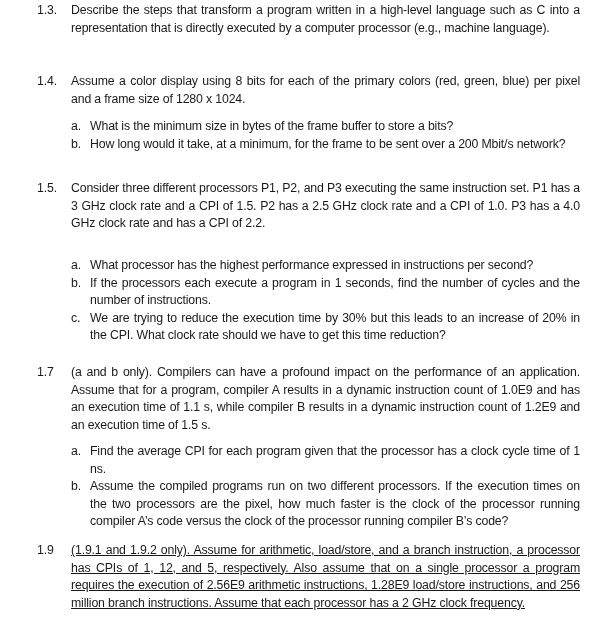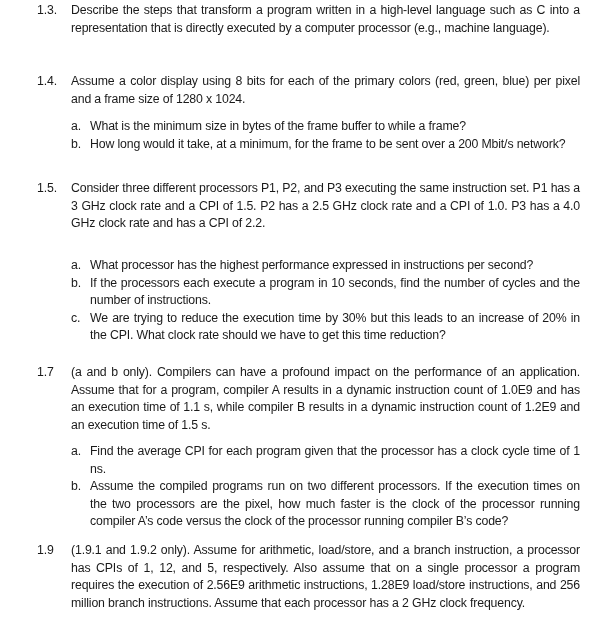--- a/index.html
+++ b/index.html
@@ -30,39 +30,39 @@
   <div class="q" style="top:2px;">
     <span class="head"><span class="num">1.3.</span><span>Describe the steps that transform a program written in a high-level language such as C into a representation that is directly executed by a computer processor (e.g., machine language).</span></span>
   </div>
 
   <div class="q" style="top:73px;">
     <span class="head"><span class="num">1.4.</span><span>Assume a color display using 8 bits for each of the primary colors (red, green, blue) per pixel and a frame size of 1280 x 1024.</span></span>
   </div>
   <div class="subs" style="top:118px;">
     <div class="sub">
       <span class="lbl">a.</span>
-      <span class="txt">What is the minimum size in bytes of the frame buffer to while a frame?</span>
+      <span class="txt">What is the minimum size in bytes of the frame buffer to store a bits?</span>
     </div>
     <div class="sub">
       <span class="lbl">b.</span>
       <span class="txt">How long would it take, at a minimum, for the frame to be sent over a 200 Mbit/s network?</span>
     </div>
   </div>
 
   <div class="q" style="top:180px;">
     <span class="head"><span class="num">1.5.</span><span>Consider three different processors P1, P2, and P3 executing the same instruction set. P1 has a 3 GHz clock rate and a CPI of 1.5. P2 has a 2.5 GHz clock rate and a CPI of 1.0. P3 has a 4.0 GHz clock rate and has a CPI of 2.2.</span></span>
   </div>
   <div class="subs" style="top:257px;">
     <div class="sub">
       <span class="lbl">a.</span>
       <span class="txt">What processor has the highest performance expressed in instructions per second?</span>
     </div>
     <div class="sub">
       <span class="lbl">b.</span>
-      <span class="txt">If the processors each execute a program in 10 seconds, find the number of cycles and the number of instructions.</span>
+      <span class="txt">If the processors each execute a program in 1 seconds, find the number of cycles and the number of instructions.</span>
     </div>
     <div class="sub">
       <span class="lbl">c.</span>
       <span class="txt">We are trying to reduce the execution time by 30% but this leads to an increase of 20% in the CPI. What clock rate should we have to get this time reduction?</span>
     </div>
   </div>
 
   <div class="q n17" style="top:364px;">
     <span class="head"><span class="num">1.7</span><span>(a and b only). Compilers can have a profound impact on the performance of an application. Assume that for a program, compiler A results in a dynamic instruction count of 1.0E9 and has an execution time of 1.1 s, while compiler B results in a dynamic instruction count of 1.2E9 and an execution time of 1.5 s.</span></span>
   </div>
@@ -70,17 +70,17 @@
     <div class="sub">
       <span class="lbl">a.</span>
       <span class="txt">Find the average CPI for each program given that the processor has a clock cycle time of 1 ns.</span>
     </div>
     <div class="sub">
       <span class="lbl">b.</span>
       <span class="txt">Assume the compiled programs run on two different processors. If the execution times on the two processors are the pixel, how much faster is the clock of the processor running compiler A’s code versus the clock of the processor running compiler B’s code?</span>
     </div>
   </div>
 
-  <div class="q n19" style="top:542px;">
+  <div class="q n19" style="top:542px;text-decoration:underline;">
     <span class="head"><span class="num">1.9</span><span>(1.9.1 and 1.9.2 only). Assume for arithmetic, load/store, and a branch instruction, a processor has CPIs of 1, 12, and 5, respectively. Also assume that on a single processor a program requires the execution of 2.56E9 arithmetic instructions, 1.28E9 load/store instructions, and 256 million branch instructions. Assume that each processor has a 2 GHz clock frequency.</span></span>
   </div>
 
 </div>
 
 </body></html>

